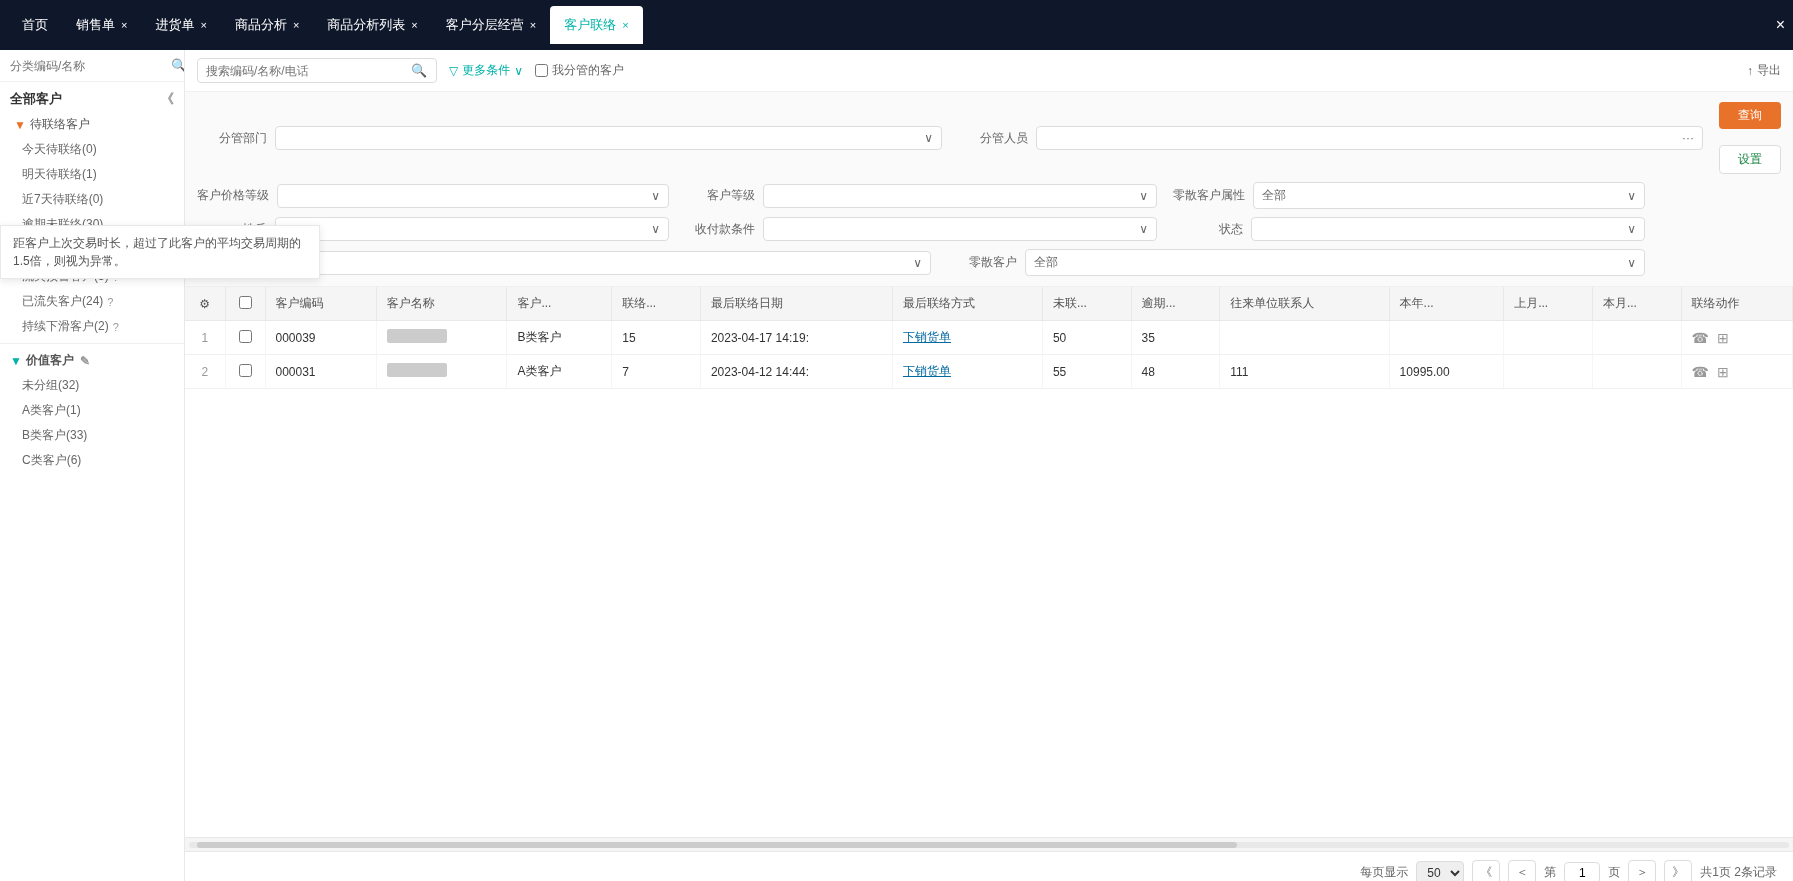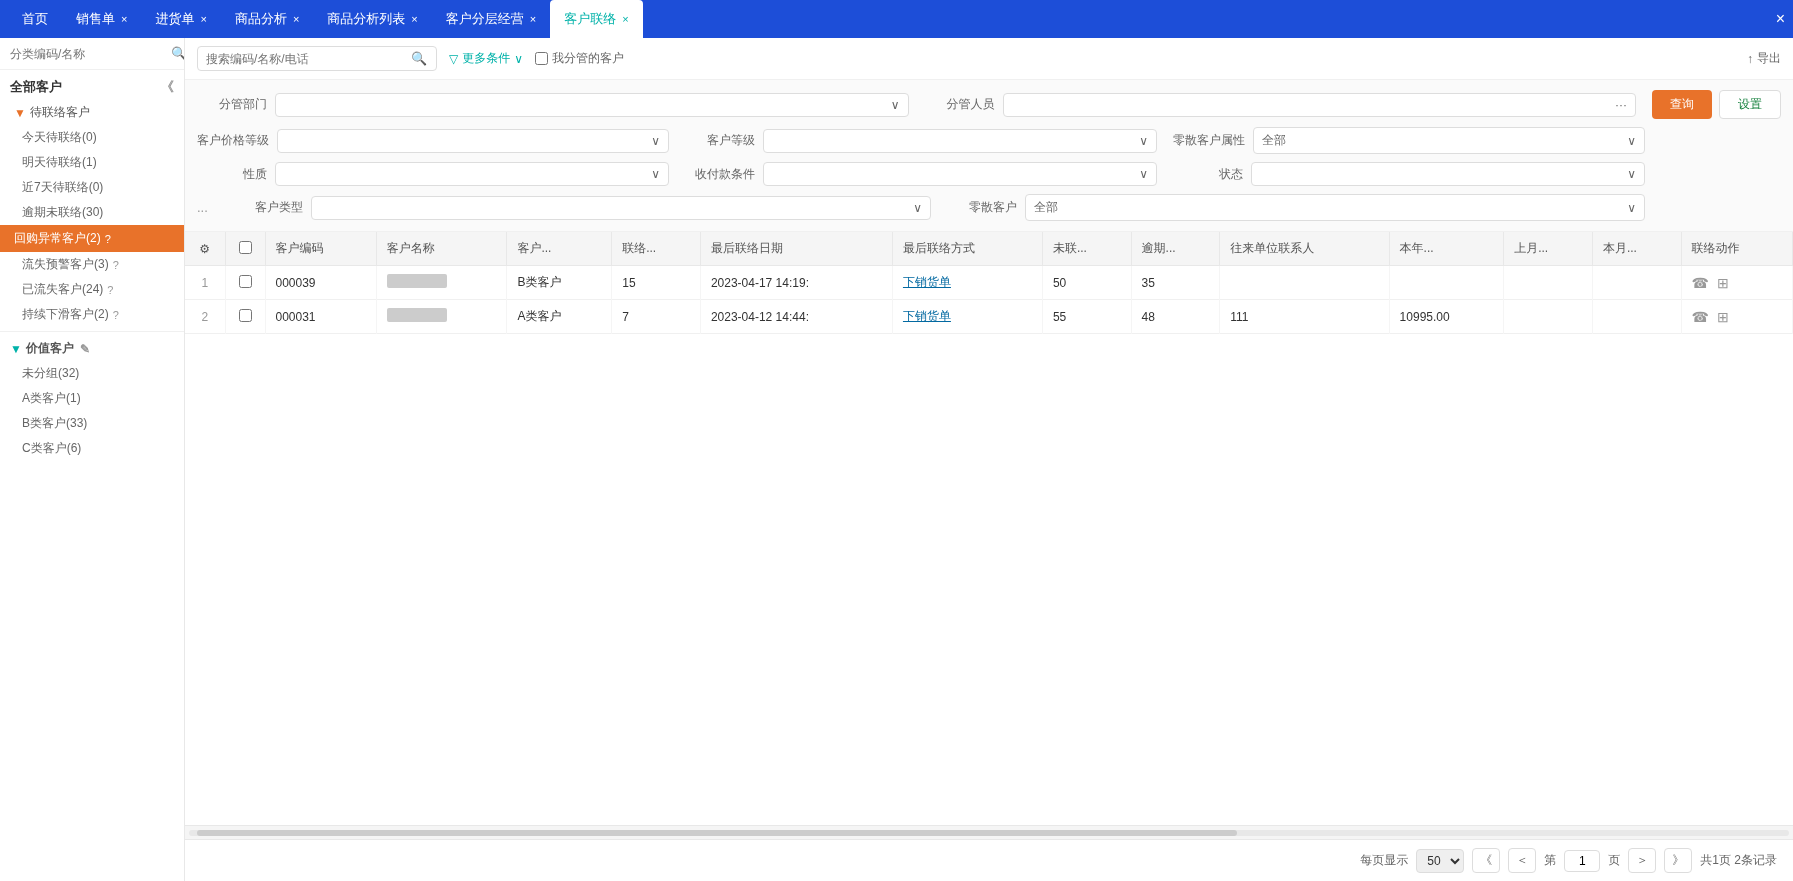--- a/index.html
+++ b/index.html
@@ -1,22 +1,22 @@
 <!DOCTYPE html>
 <html><head>
   <meta charset="utf-8">
   <style>
     * { box-sizing: border-box; margin: 0; padding: 0; }
     body { font-family: 'Microsoft YaHei', Arial, sans-serif; font-size: 13px; background: #f0f2f5; overflow: hidden; }
 
     
     .top-nav {
       display: flex; align-items: center;
-      background: #1d4ed8;
-      height: 38px; padding: 12px 8px;
+      background: #0f172a;
+      height: 50px; padding: 12px 8px;
       gap: 0;
     }
     .top-nav .nav-item {
       color: #fff; padding: 0 14px; height: 38px;
       display: flex; align-items: center; cursor: pointer;
       font-size: 13px; white-space: nowrap;
       position: relative;
     }
     .top-nav .nav-item.active {
       background: #fff; color: #00b2a9; border-radius: 4px 4px 0 0;
@@ -128,21 +128,21 @@
       padding: 4px 8px; font-size: 12px; color: #666;
       display: flex; align-items: center; justify-content: space-between;
       cursor: pointer; background: #fff; min-width: 120px;
     }
     .filter-input {
       flex: 1; border: 1px solid #ddd; border-radius: 4px;
       padding: 4px 8px; font-size: 12px; color: #666;
       background: #fff; min-width: 120px;
     }
     .filter-actions {
-      display: flex; flex-direction: row; gap: 7px;
+      display: flex; flex-direction: column; gap: 16px;
     }
     .btn-query {
       background: #e8722a; color: #fff; border: none;
       padding: 5px 18px; border-radius: 4px; cursor: pointer;
       font-size: 12px;
     }
     .btn-settings {
       background: #fff; color: #15803d; border: 1px solid #ddd;
       padding: 5px 18px; border-radius: 4px; cursor: pointer;
       font-size: 12px;
@@ -295,20 +295,23 @@
     <div class="sidebar-item">
       <span>明天待联络(1)</span>
     </div>
     <div class="sidebar-item">
       <span>近7天待联络(0)</span>
     </div>
     <div class="sidebar-item">
       <span>逾期未联络(30)</span>
     </div>
 
+    <div class="tooltip-box">
+      <span>距客户上次交易时长，超过了此客户的平均交易周期的1.5倍，则视为异常。</span>
+    </div>
 
     <div class="sidebar-item sidebar-item-active-indicator" style="padding:5px 10px 5px 14px;display:flex;align-items:center;gap:4px;">
       <span>回购异常客户(2)</span>
       <span style="color:#fff;font-size:11px;">?</span>
     </div>
 
     <div class="sidebar-item" style="display:flex;align-items:center;gap:4px;">
       <span>流失预警客户(3)</span>
       <span style="color:#999;font-size:11px;">?</span>
     </div>

